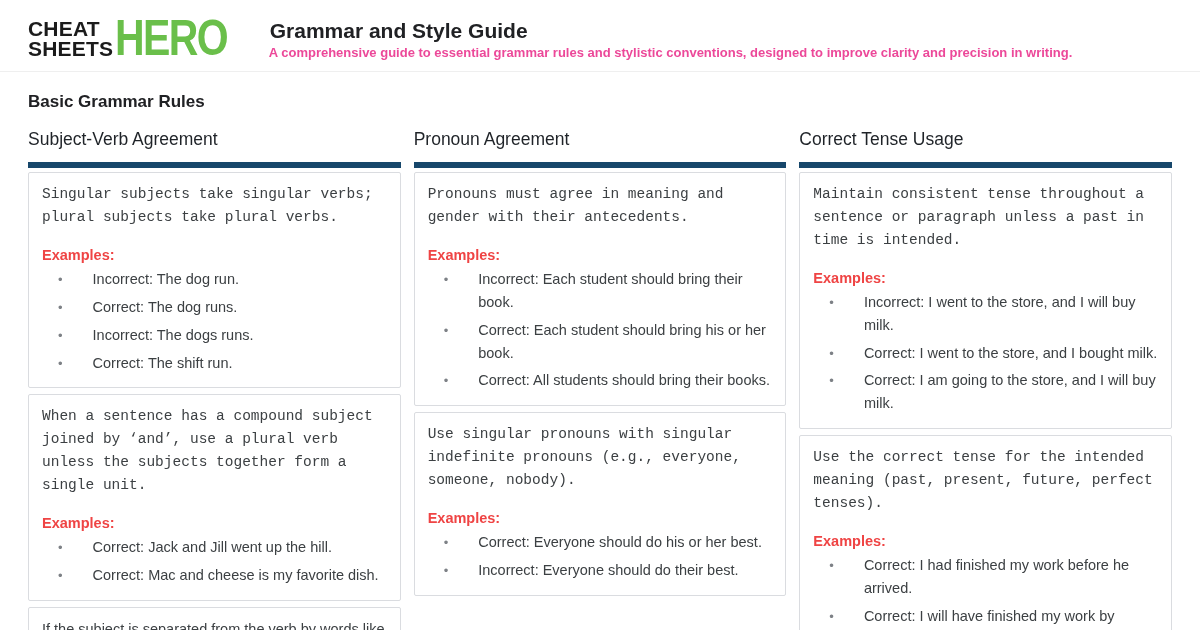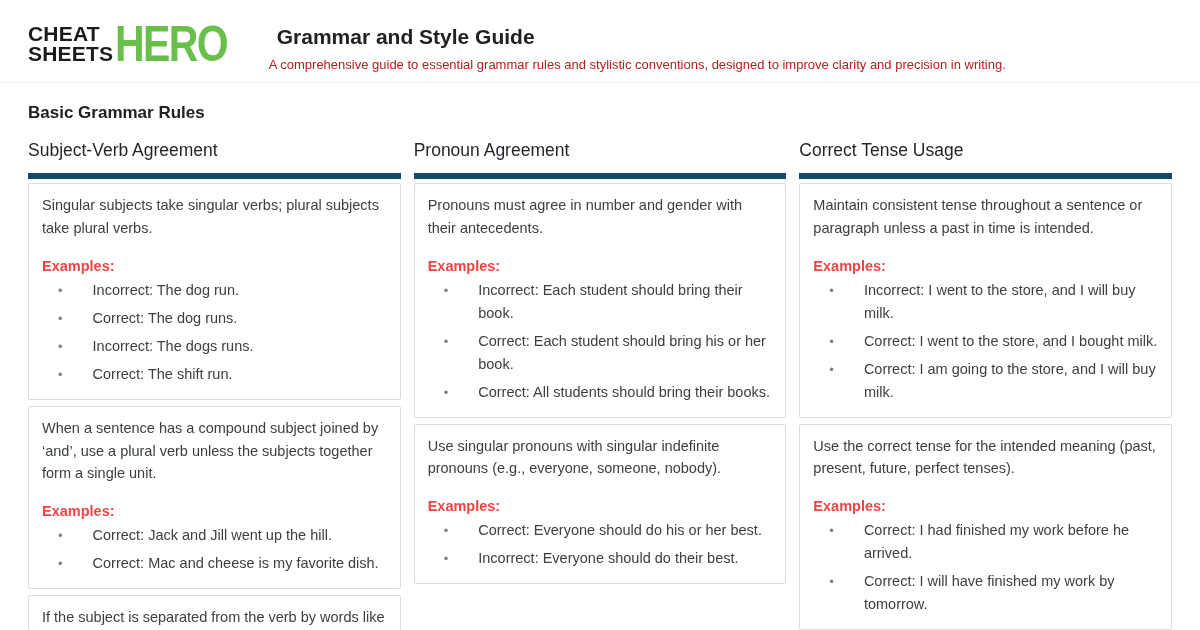--- a/index.html
+++ b/index.html
@@ -25,24 +25,24 @@
   }
   .logo-hero {
     font-weight: 800; font-size: 50px; line-height: 0.9;
     color: #6abf4a; letter-spacing: -2px;
     display: inline-block; transform: scaleX(0.82); transform-origin: left center;
     margin-left: 2px;
   }
   .title-block { display: flex; flex-direction: column; }
   .page-title {
     font-size: 21px; font-weight: 700; color: #202124; line-height: 1.2;
-    margin: 8px;
+    margin: 1px;
   }
   .page-subtitle {
-    font-size: 13px; font-weight: 400; color: #b91c1c; 
+    font-size: 13px; font-weight: 700; color: #ec4899; 
   }
 
   
   .section-title {
     margin: 20px 28px 0 28px;
     font-size: 17px; font-weight: 700; color: #202124;
   }
 
   
   .columns {
@@ -58,21 +58,21 @@
   .card {
     background: #ffffff;
     border: 1px solid #dadce0;
     border-radius: 2px;
     padding: 10px 13px 13px 13px;
     margin-bottom: 6px;
   }
   .desc {
     margin: 0; font-size: 14.5px; line-height: 1.58; color: #3c4043;
   }
-  .desc.has-follow { margin-bottom: 18px; }
+  .desc.has-follow { margin-bottom: 18px; font-family: Liberation Mono, monospace; }
   .examples-label {
     margin: 0 0 5px 0; font-size: 14.5px; font-weight: 700; color: #ef4444;
   }
   ul.examples { list-style: none; margin: 0; padding: 0 0 0 16px; }
   ul.examples li {
     display: flex; gap: 30px;
     font-size: 14.5px; line-height: 1.58; color: #3c4043;
     margin-bottom: 5px;
   }
   ul.examples li:last-child { margin-bottom: 0; }
@@ -145,21 +145,21 @@
     <div class="card">
       <p class="desc">If the subject is separated from the verb by words like ‘along with’, ‘as well as’, ignore these</p>
     </div>
   </div>
 
   <div class="column">
     <div class="col-header">Pronoun Agreement</div>
     <div class="col-bar"></div>
 
     <div class="card">
-      <p class="desc has-follow">Pronouns must agree in number and gender with their antecedents.</p>
+      <p class="desc has-follow">Pronouns must agree in meaning and gender with their antecedents.</p>
       <p class="examples-label">Examples:</p>
       <ul class="examples">
         <li>
             <span class="dot"></span>
             <span>Incorrect: Each student should bring their book.</span>
           </li>
         <li>
             <span class="dot"></span>
             <span>Correct: Each student should bring his or her book.</span>
           </li>

